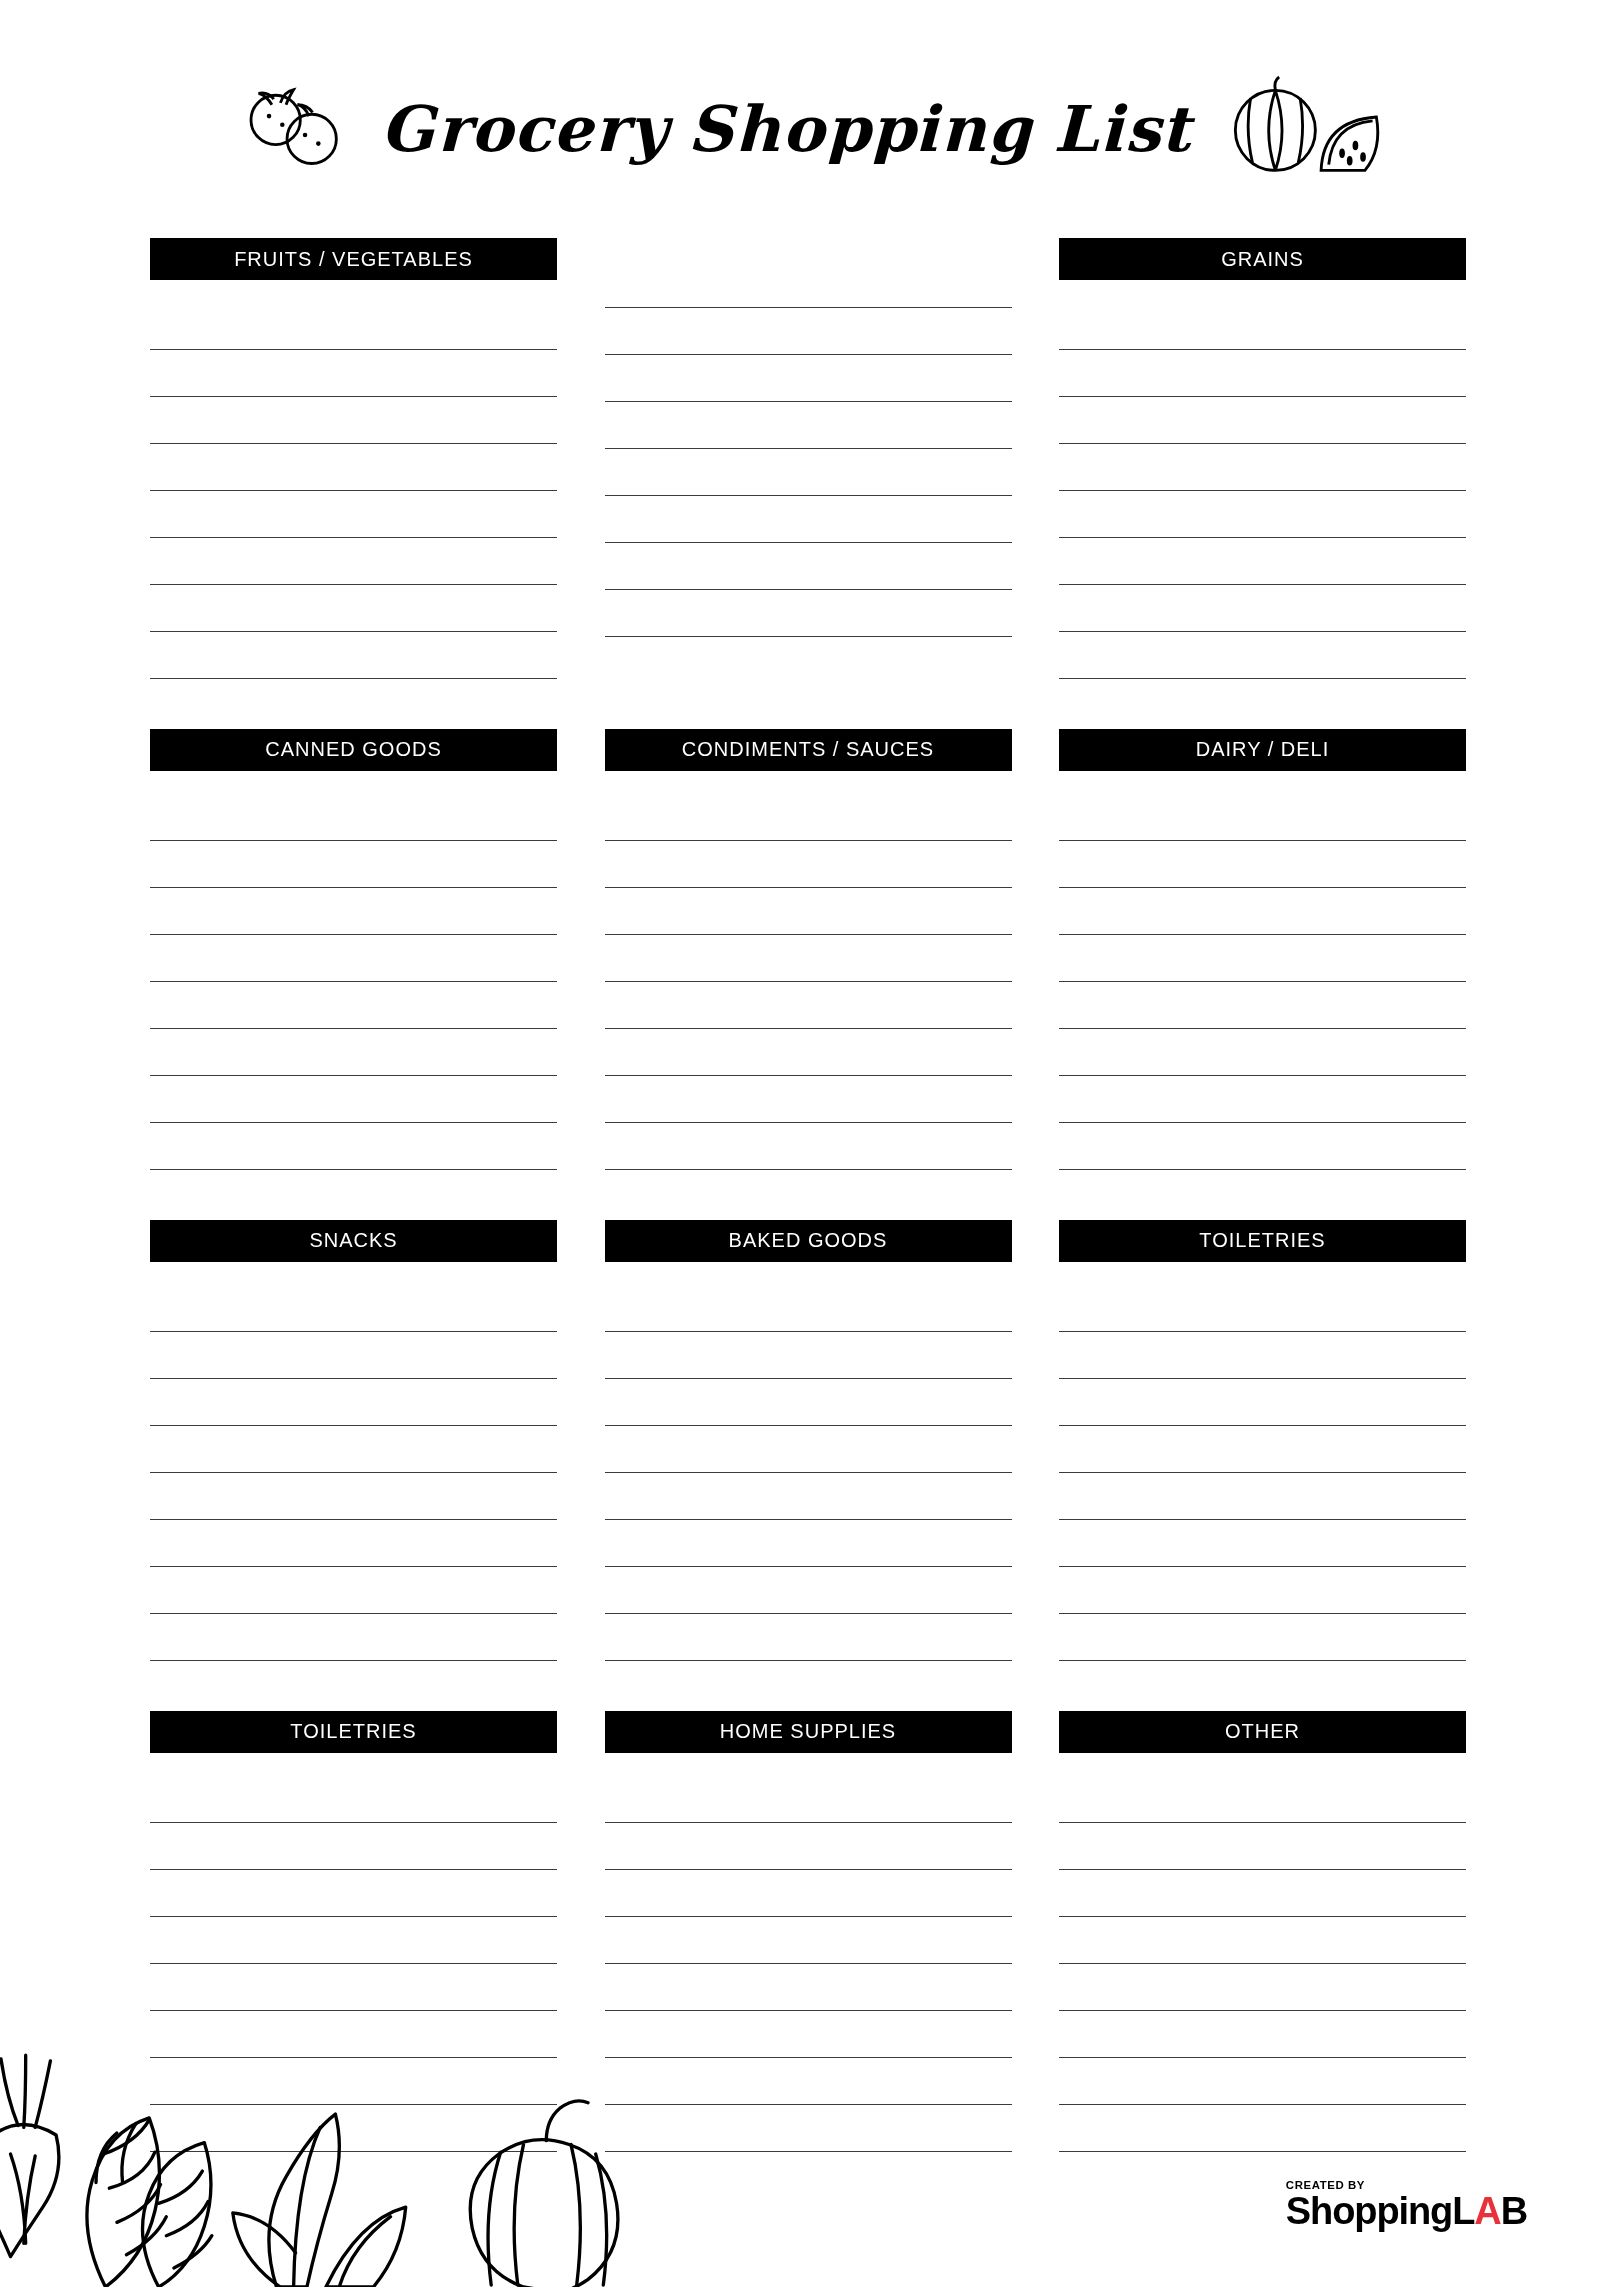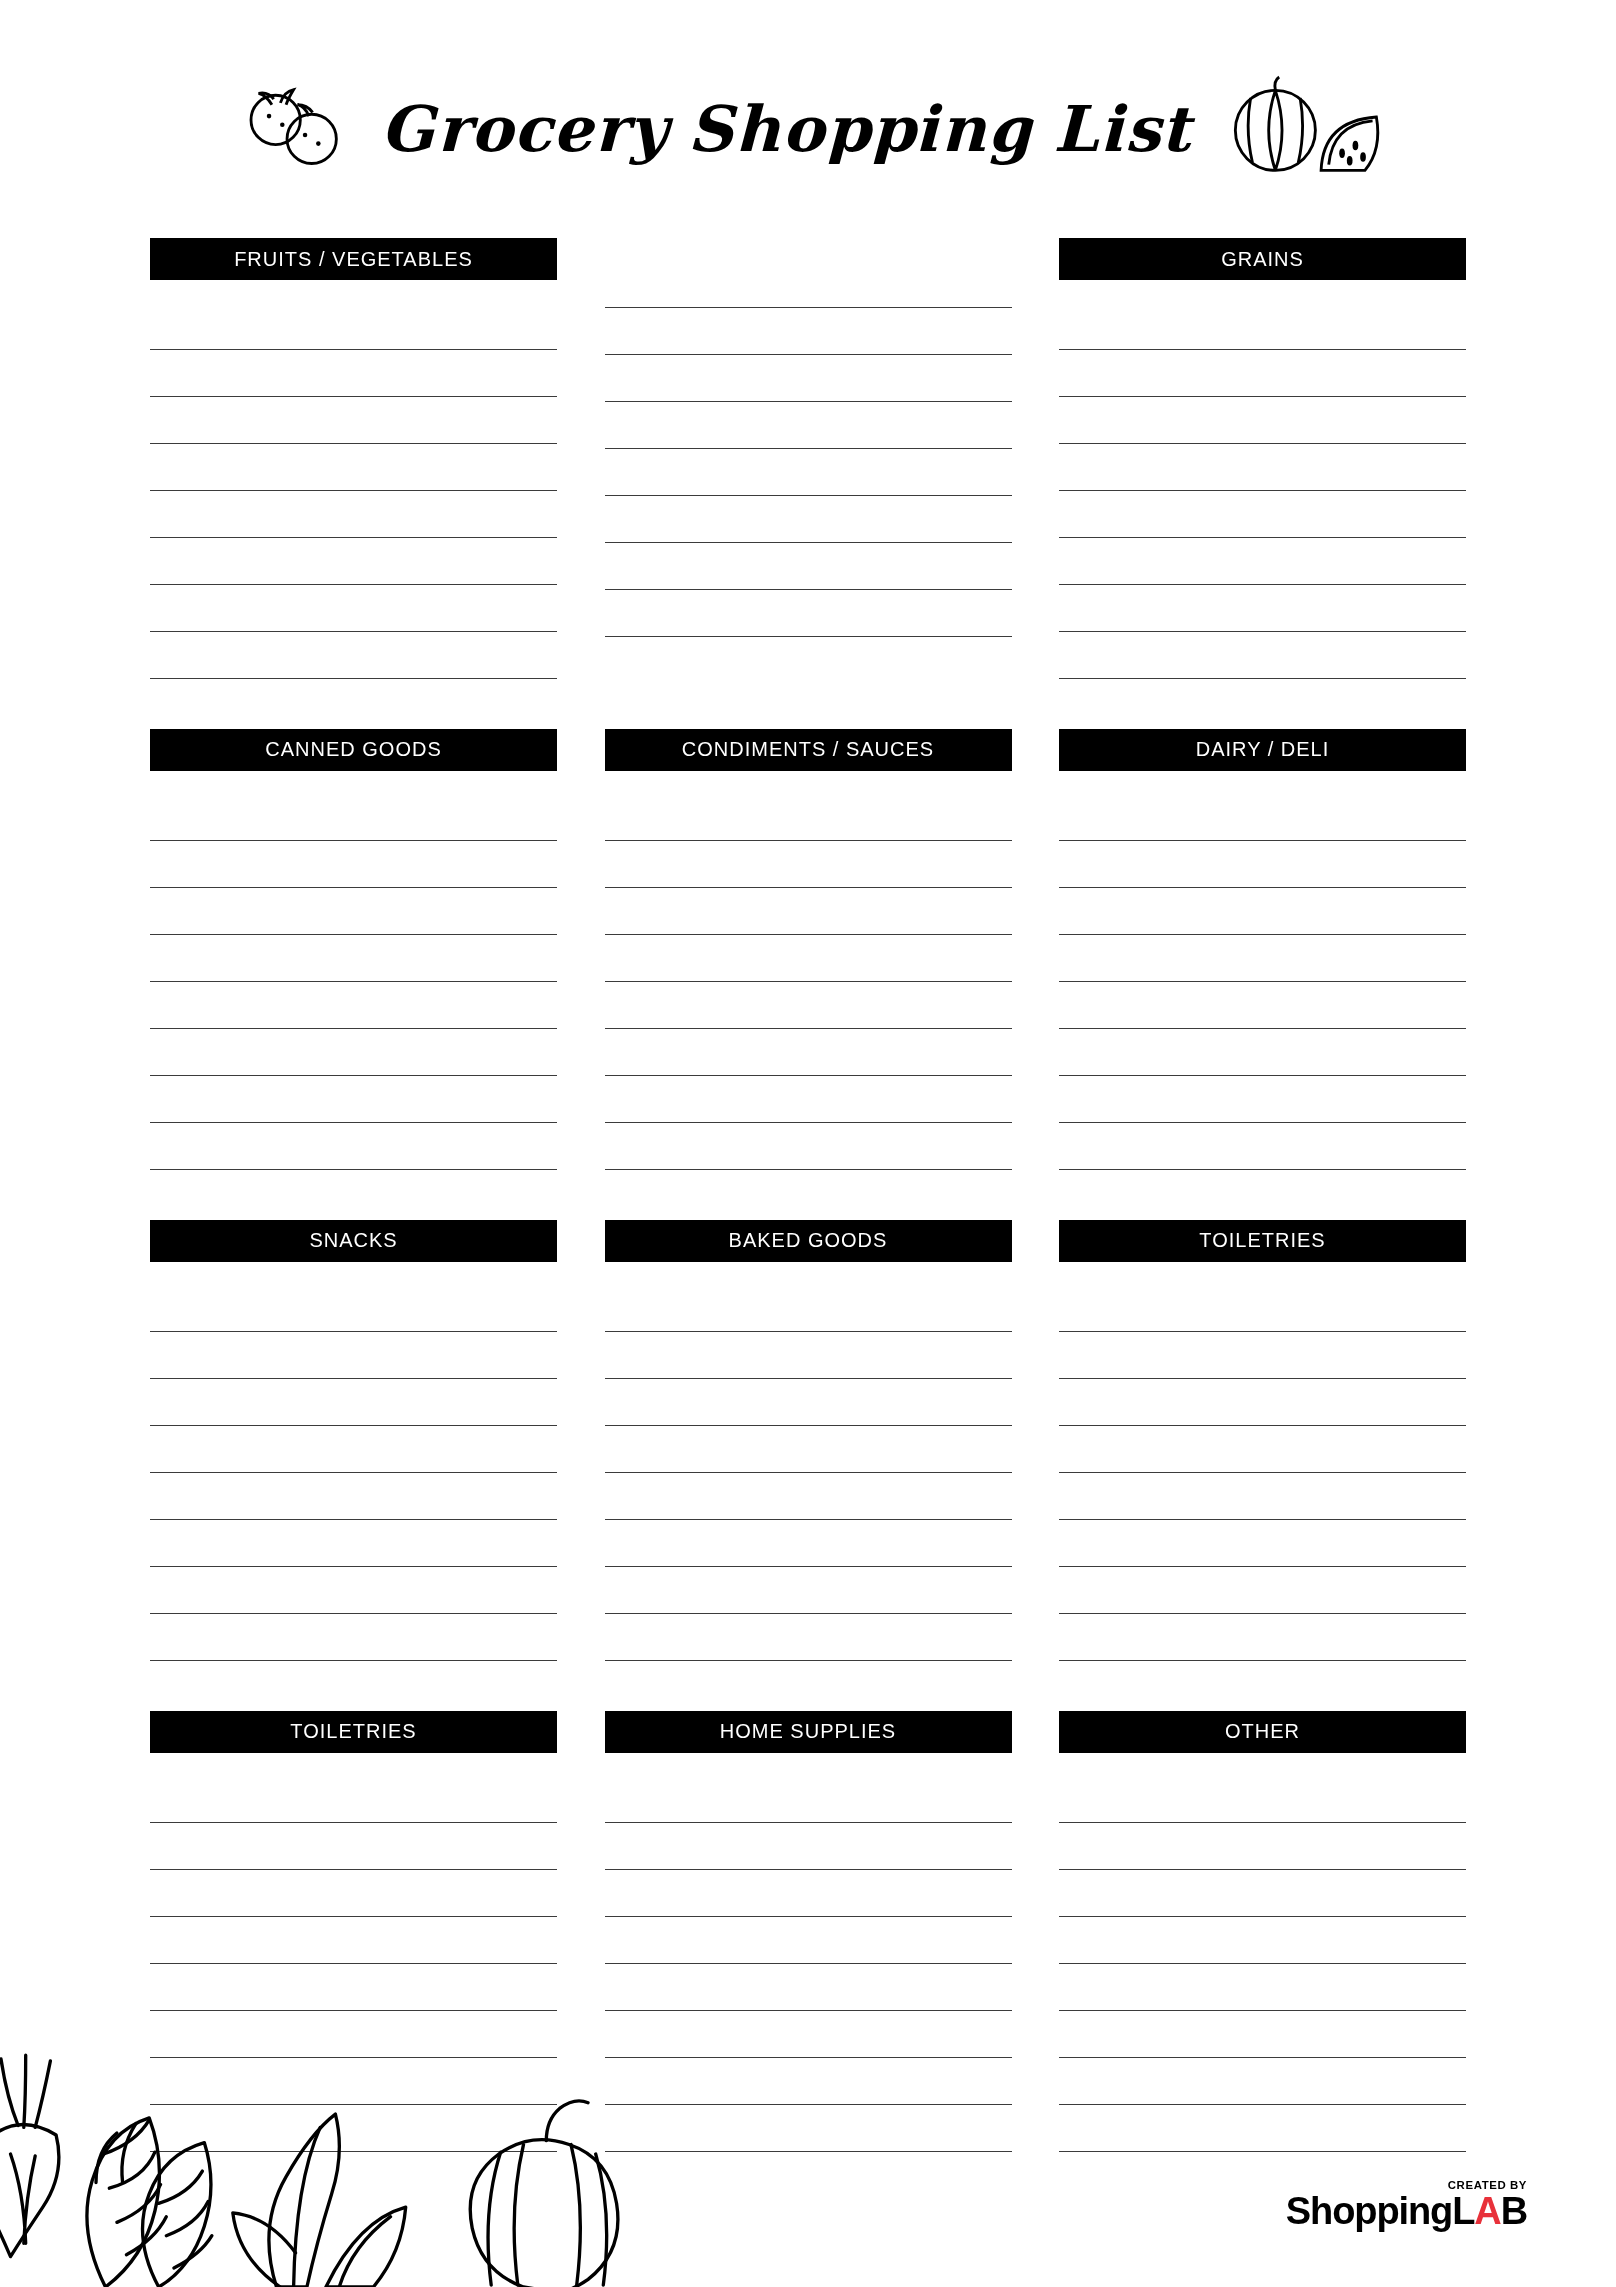--- a/index.html
+++ b/index.html
@@ -93,21 +93,20 @@
     right: 90px;
     bottom: 57px;
     text-align: left;
   }
   .brand-created {
     font-size: 11.4px;
     font-weight: bold;
     letter-spacing: 0.6px;
     color: #000;
     margin-bottom: 1px;
-    text-align: right;
   }
   .brand-name {
     font-size: 38px;
     font-weight: bold;
     letter-spacing: -1.1px;
     line-height: 1;
   }
   .brand-name .lab-l { color: #000; }
   .brand-name .lab-a { color: #e8313a; }
   .brand-name .lab-b { color: #000; }

